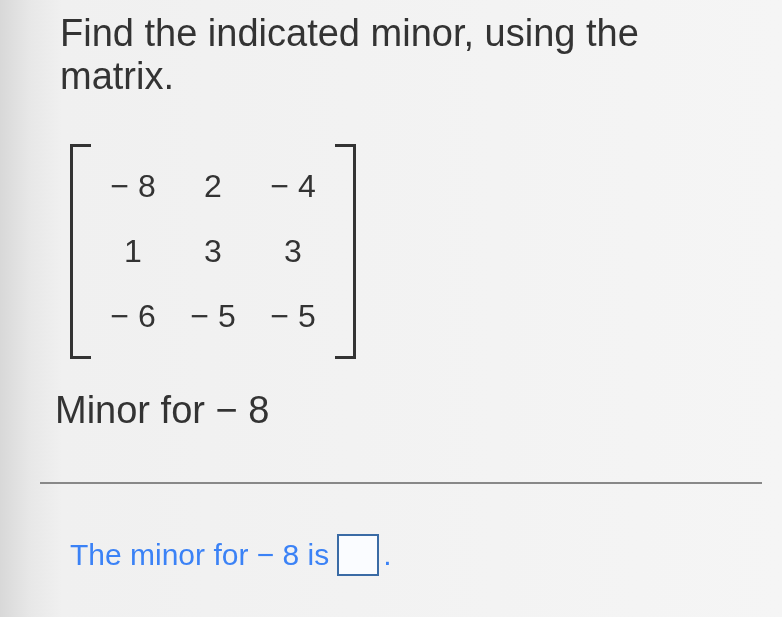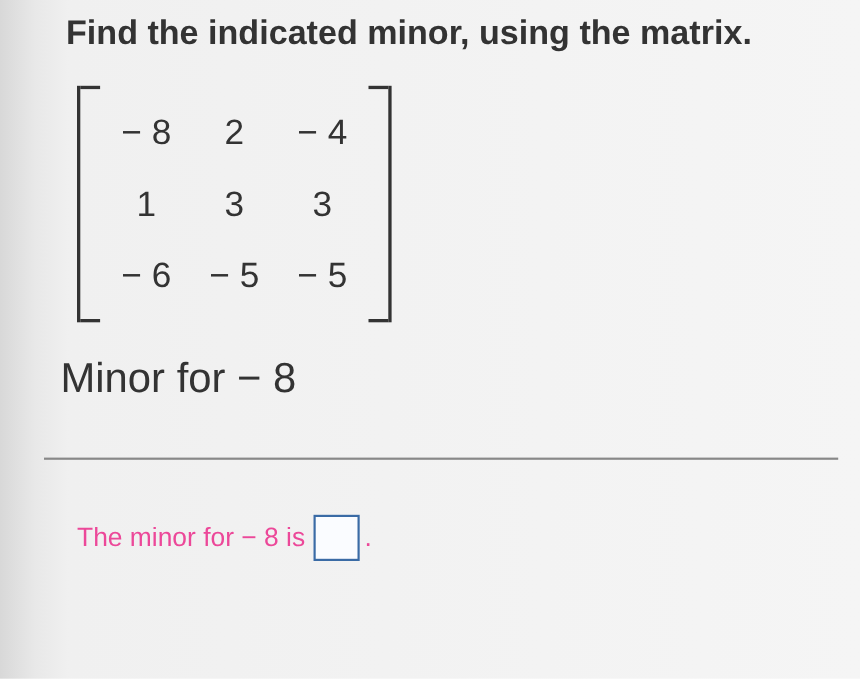--- a/index.html
+++ b/index.html
@@ -10,23 +10,23 @@
     body {
       width: 782px;
       height: 617px;
       background: linear-gradient(to right, #d8d8d8 0%, #e8e8e8 4%, #f0f0f0 8%, #f5f5f5 100%);
       font-family: Arial, Helvetica, sans-serif;
       color: #2a2a2a;
       padding: 12px 20px 20px 40px;
       position: relative;
     }
     .instruction {
-      font-size: 31px;
-      font-weight: 700;
-      margin-bottom: 30px;
+      font-size: 38px;
+      font-weight: 400;
+      margin-bottom: 46px;
       margin-left: 20px;
       color: #333;
     }
     .matrix-wrap {
       display: flex;
       align-items: stretch;
       margin-left: 30px;
       margin-bottom: 30px;
     }
     .bracket {
@@ -94,23 +94,23 @@
       margin-left: 15px;
       margin-bottom: 50px;
       color: #333;
     }
     .separator {
       border: none;
       border-top: 2px solid #888;
       margin: 0 0 50px 0;
     }
     .answer-line {
-      font-size: 24px;
+      font-size: 30px;
       margin-left: 30px;
-      color: #ec4899;
+      color: #3b82f6;
       display: flex;
       align-items: center;
       margin-top: 20px;
     }
     .answer-box {
       display: inline-block;
       width: 42px;
       height: 42px;
       border: 2px solid #3a6ba5;
       background: #fafcff;

